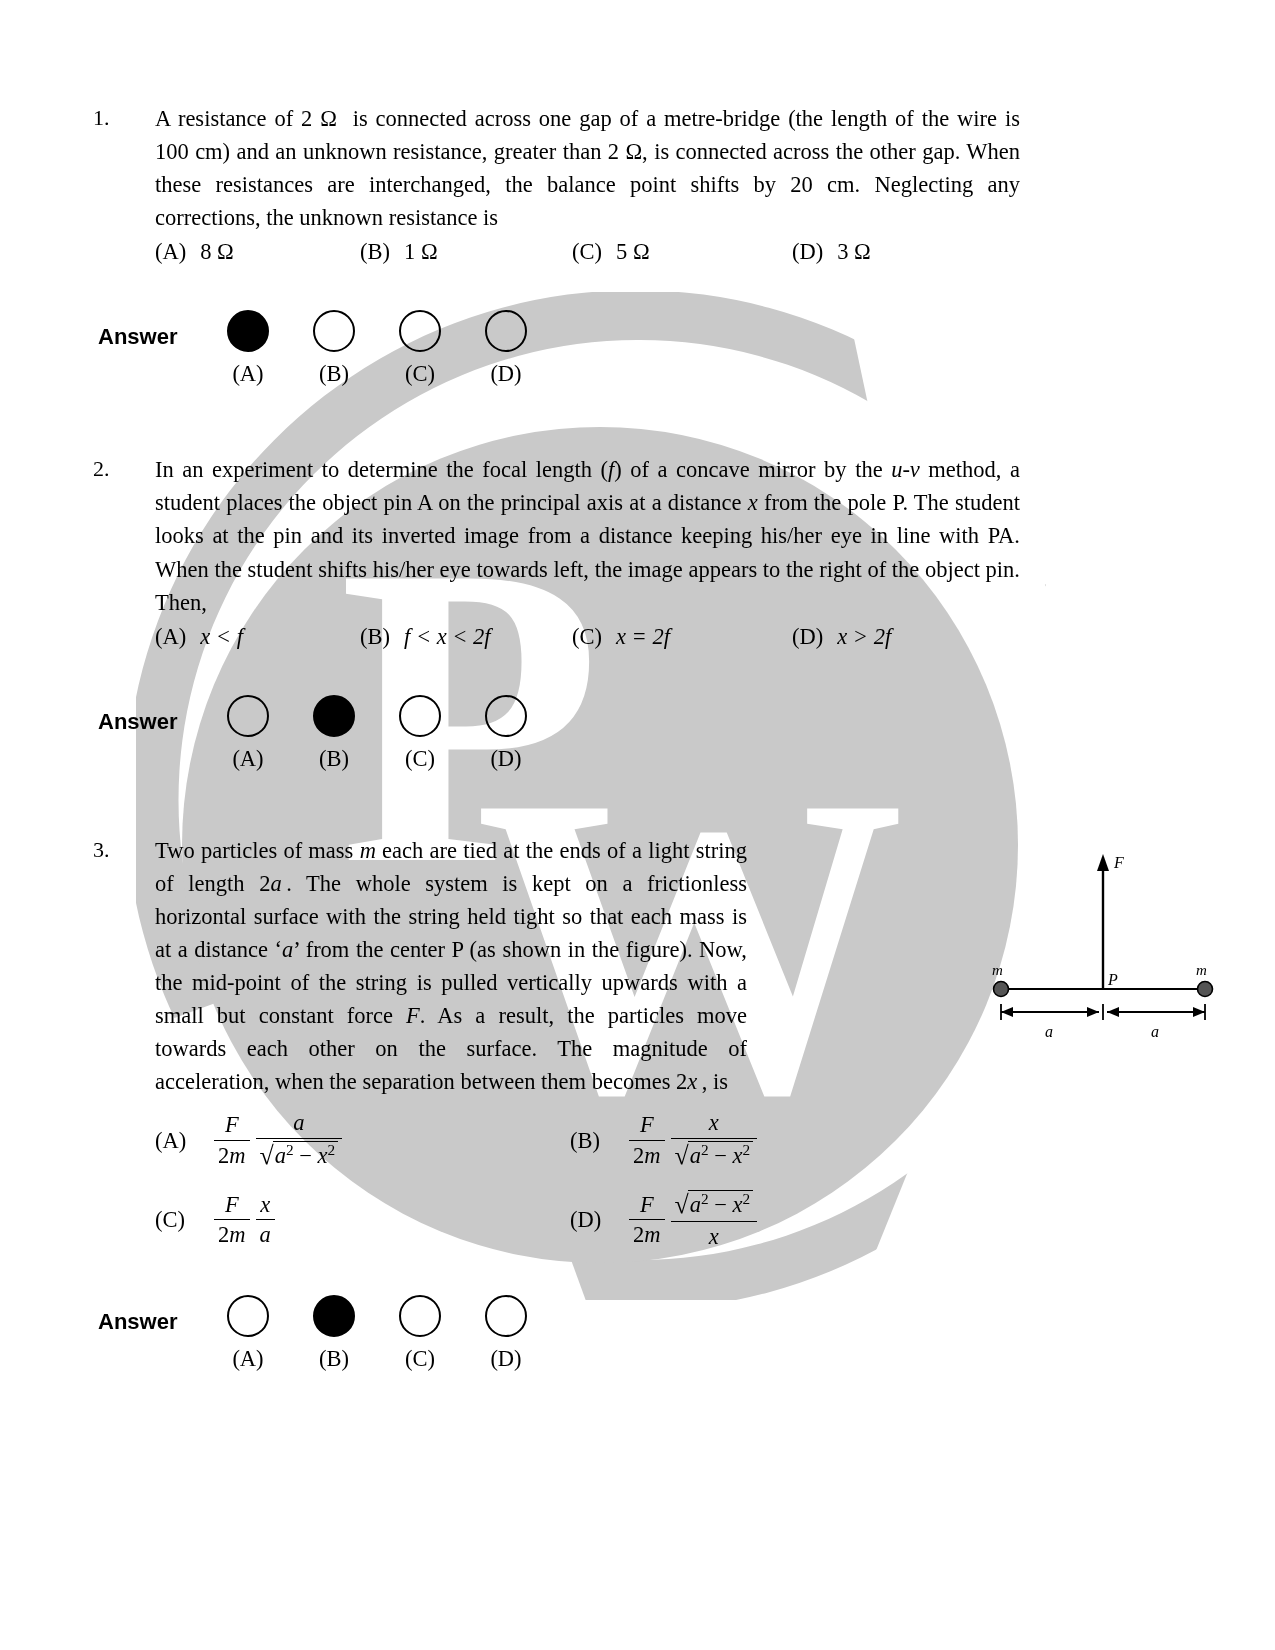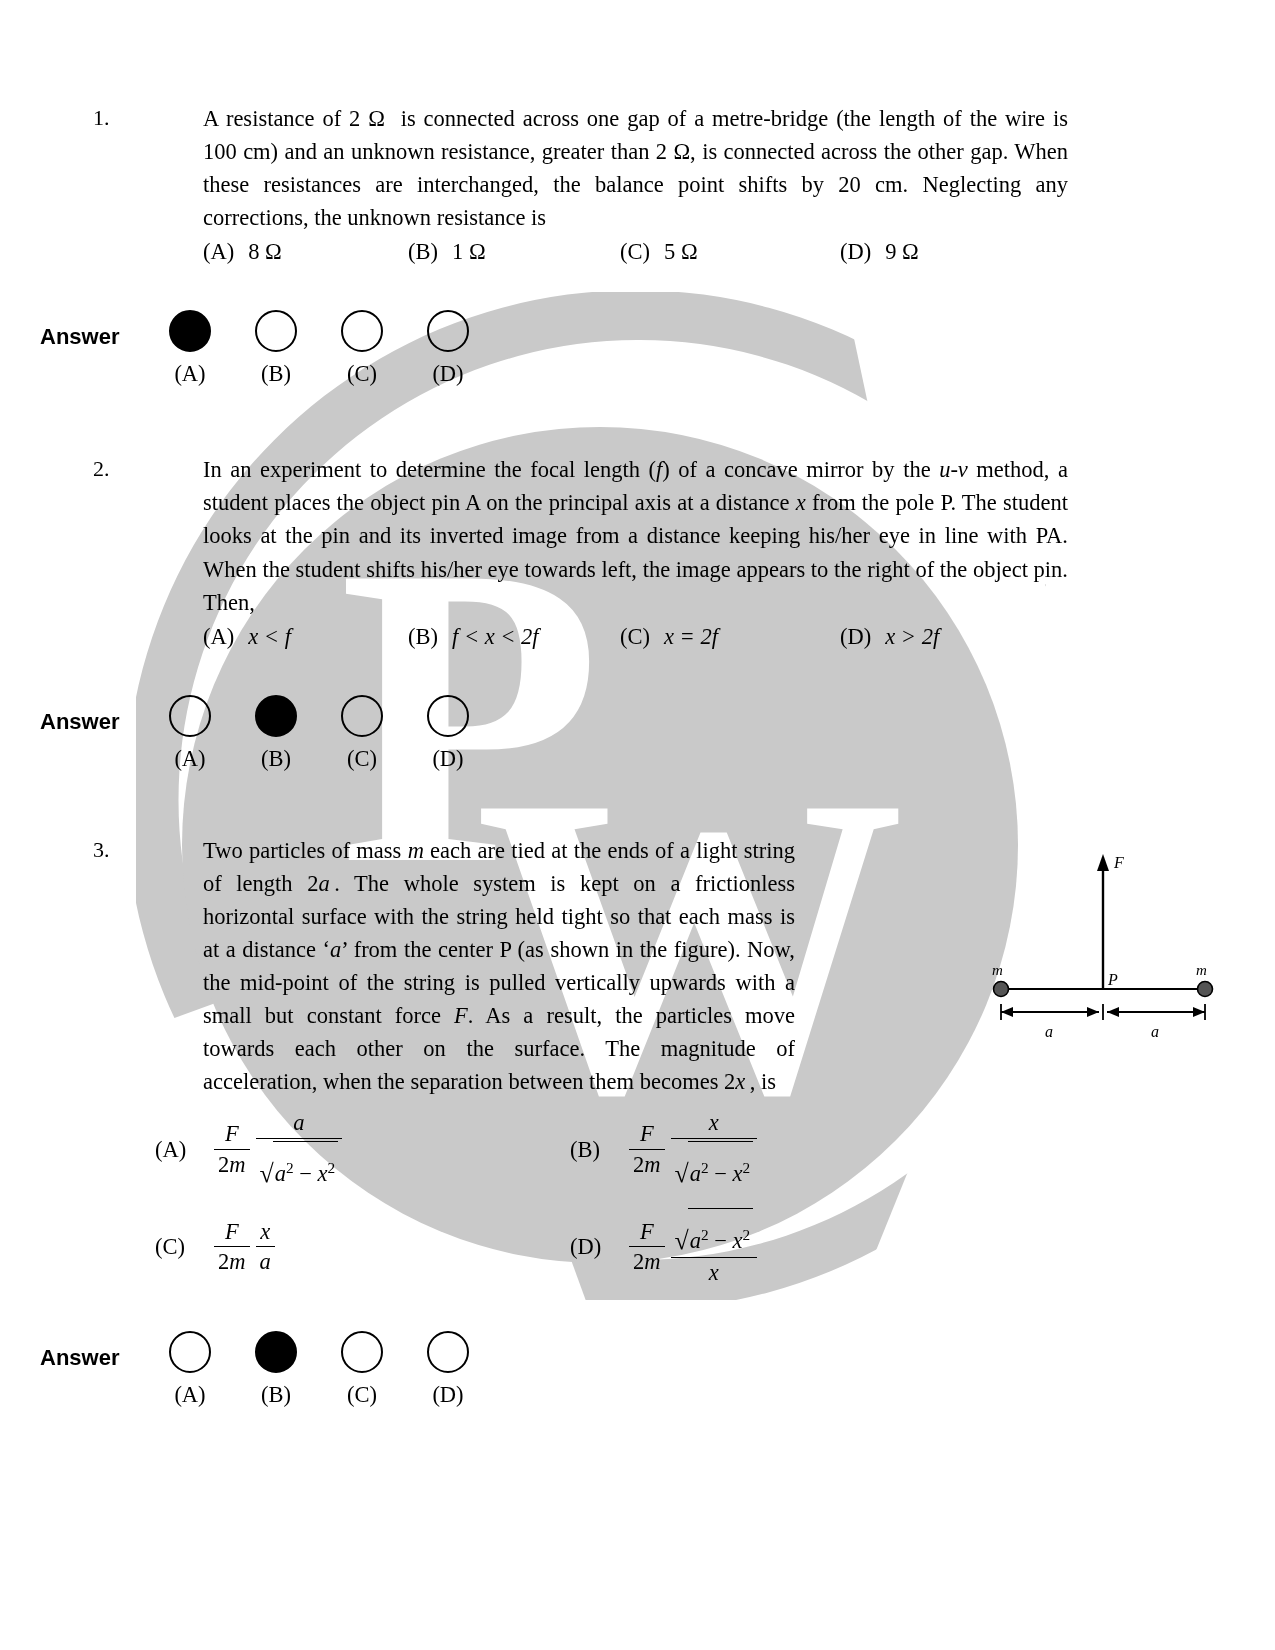--- a/index.html
+++ b/index.html
@@ -56,37 +56,36 @@
     padding-left: 93px;
     box-sizing: content-box;
     font-size: 22px;
     line-height: 1.47;
   }
   .qbody {
     font-size: 22.5px;
     line-height: 1.47;
     text-align: justify;
     text-justify: inter-word;
-    margin-left: 48px;
   }
   .q-wide .qbody { width: 865px; }
   .q-narrow .qbody { width: 592px; }
 
   .opt-row {
     display: flex;
     font-size: 22.5px;
     margin-top: 1px;
   }
   .opt-row .opt { display: flex; }
   .opt-lbl { margin-right: 14px; }
 
   
   .answer-block {
     position: relative;
-    margin-left: 40px;
+    margin-left: 98px;
   }
   .answer-label {
     font-family: "Liberation Sans", "DejaVu Sans", sans-serif;
     font-weight: bold;
     font-size: 22px;
     position: absolute;
     left: 0;
     top: 14px;
   }
   .bubbles {
@@ -128,21 +127,21 @@
   }
   .frac .den {
     padding: 2px 4px 0 4px;
     line-height: 1.18;
   }
   sup { font-size: 0.68em; vertical-align: super; line-height: 0; }
 
   .sqrt {
     display: inline-block;
     border-top: 1.3px solid #000;
-    padding: 19px 3px 0 2px;
+    padding: 1px 3px 0 2px;
     margin-left: -1px;
     font-family: Liberation Serif, serif;
   }
   .radical { display: inline-block; font-size: 1.15em; vertical-align: -0.05em; }
 
   
   #q3-figure {
     position: absolute;
     right: 52px;
     top: 10px;
@@ -219,21 +218,21 @@
           <div class="opt" style="width:212px;">
             <span class="opt-lbl">(B)</span>
             <span>1 Ω</span>
           </div>
           <div class="opt" style="width:220px;">
             <span class="opt-lbl">(C)</span>
             <span>5 Ω</span>
           </div>
           <div class="opt">
             <span class="opt-lbl">(D)</span>
-            <span>9 Ω</span>
+            <span>3 Ω</span>
           </div>
         </div>
       </div>
     </div>
 
     <div class="answer-block" style="margin-top:42px;">
       <span class="answer-label">Answer</span>
       <div class="bubbles">
         <div class="bubble-col">
           <div class="bubble filled"></div>

